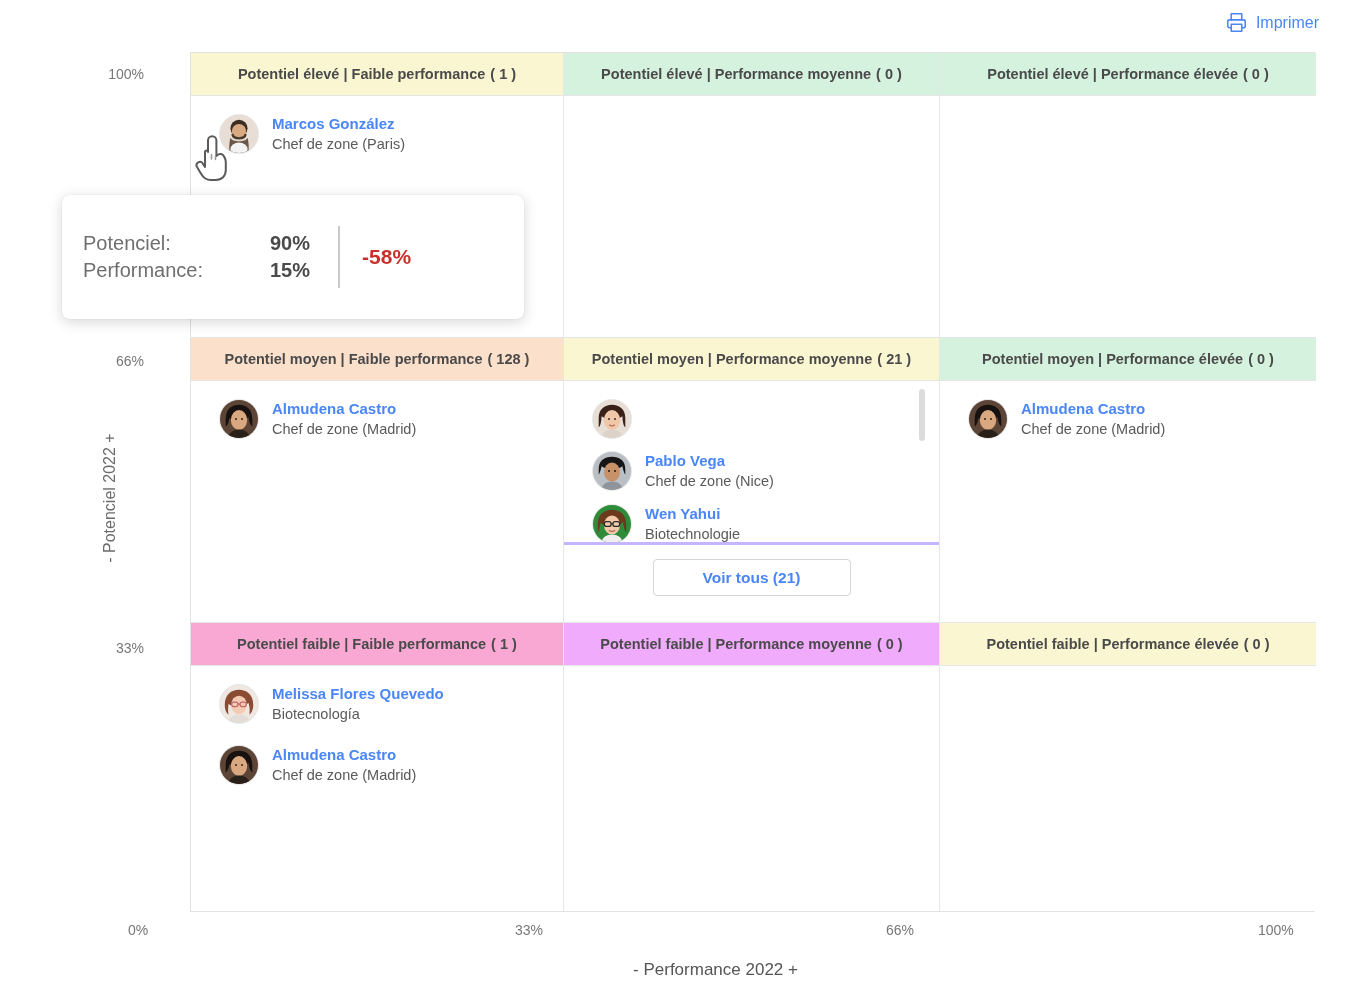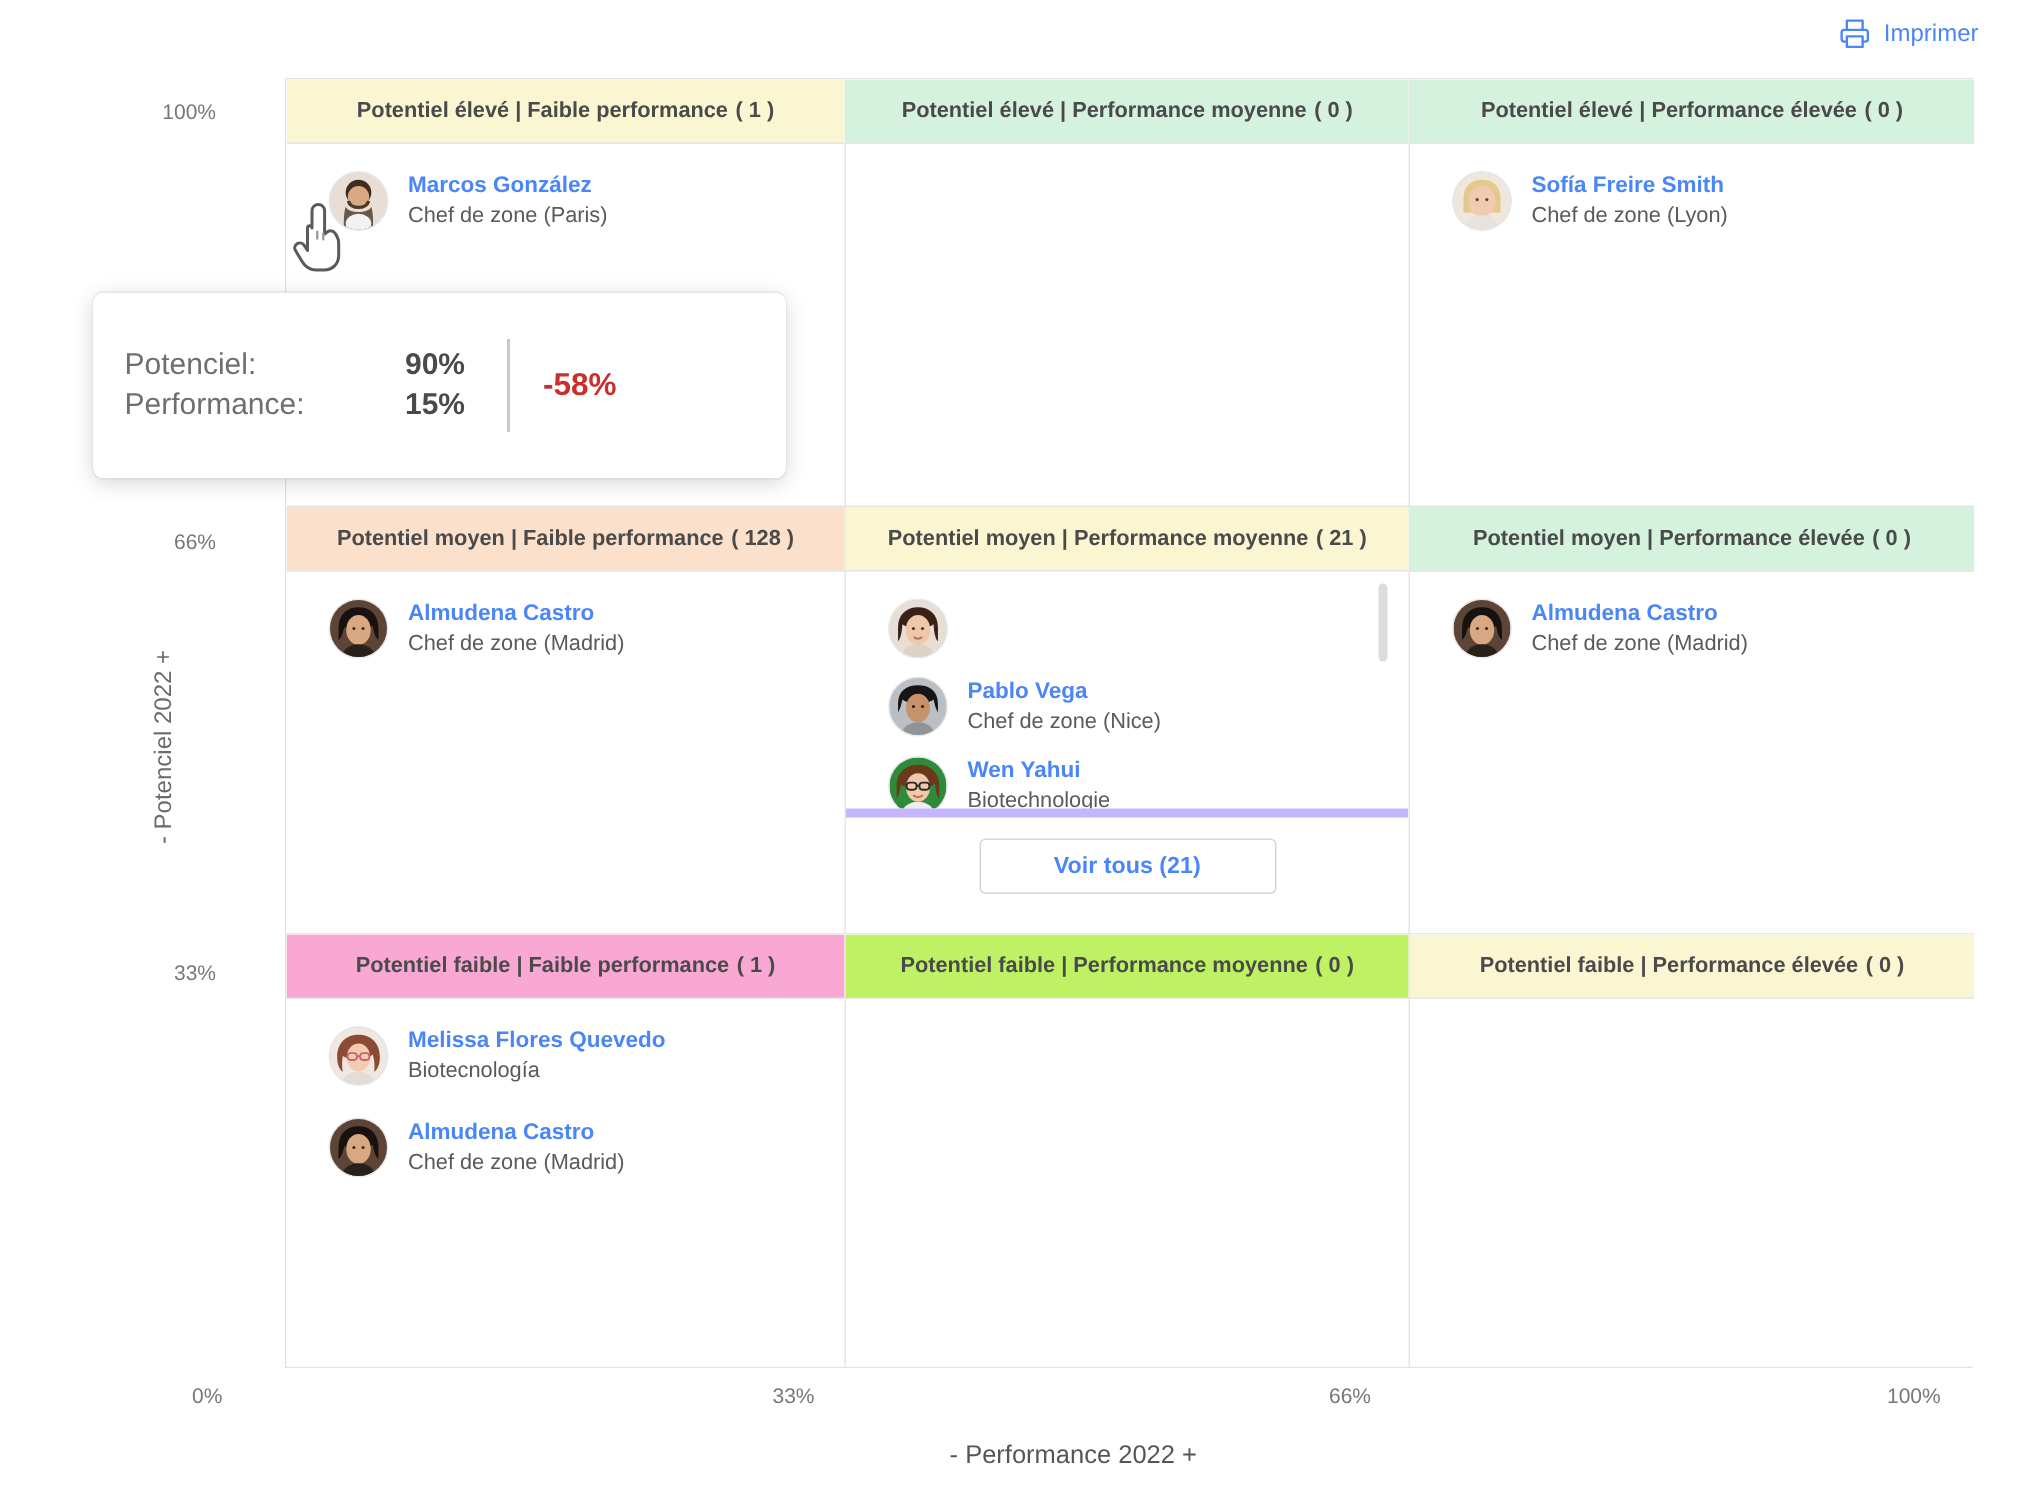--- a/index.html
+++ b/index.html
@@ -171,21 +171,21 @@
     top: 8px;
     width: 6px;
     height: 52px;
     background: #dcdcdc;
     border-radius: 3px;
   }
 
   .voir-tous-bar {
     position: absolute;
     left: 0; right: 0; bottom: 26px;
-    border-top: 6px solid #c4b5fd;
+    border-top: 3px solid #c4b5fd;
     background: #fff;
     padding-top: 14px;
     display: flex;
     justify-content: center;
   }
   .voir-tous-btn {
     min-width: 198px;
     height: 37px;
     border: 1px solid #d6d6d6;
     border-radius: 4px;
@@ -306,38 +306,20 @@
         <span class="count">( 0 )</span>
     </div>
     <div class="cell-body"></div>
   </div>
 
   <div class="cell col3 row1">
     <div class="cell-header" style="background:#d5f2de">
       <span>Potentiel élevé | Performance élevée</span>
         <span class="count">( 0 )</span>
     </div>
-    <div class="cell-body">
-      <div class="person">
-        <span class="avatar">
-          <svg viewBox="0 0 40 40">
-              <rect width="40" height="40" fill="#efe6dd"></rect>
-              <path d="M7 18c0-9 6-13 13-13s13 4 13 13v10H7z" fill="#e3c98c"></path>
-              <ellipse cx="20" cy="20" rx="9.5" ry="11" fill="#f0cbb0"></ellipse>
-              <ellipse cx="20" cy="38" rx="11" ry="8" fill="#e8e2dc"></ellipse>
-              <circle cx="16.6" cy="19" r="1.1" fill="#55433a"></circle>
-              <circle cx="23.4" cy="19" r="1.1" fill="#55433a"></circle>
-            </svg>
-        </span>
-        <span class="p-text">
-          <span class="p-name">Sofía Freire Smith</span><br>
-          <span class="p-role">Chef de zone (Lyon)</span>
-        </span>
-      </div>
-    </div>
   </div>
 
   <div class="cell col1 row2">
     <div class="cell-header" style="background:#fbe0cc">
       <span>Potentiel moyen | Faible performance</span>
         <span class="count">( 128 )</span>
     </div>
     <div class="cell-body">
       <div class="person">
         <span class="avatar">
@@ -483,21 +465,21 @@
         </span>
         <span class="p-text">
           <span class="p-name">Almudena Castro</span><br>
           <span class="p-role">Chef de zone (Madrid)</span>
         </span>
       </div>
     </div>
   </div>
 
   <div class="cell col2 row3">
-    <div class="cell-header" style="background:#bef264">
+    <div class="cell-header" style="background:#f0abfc">
       <span>Potentiel faible | Performance moyenne</span>
         <span class="count">( 0 )</span>
     </div>
     <div class="cell-body"></div>
   </div>
 
   <div class="cell col3 row3">
     <div class="cell-header" style="background:#fbf6d2">
       <span>Potentiel faible | Performance élevée</span>
         <span class="count">( 0 )</span>

